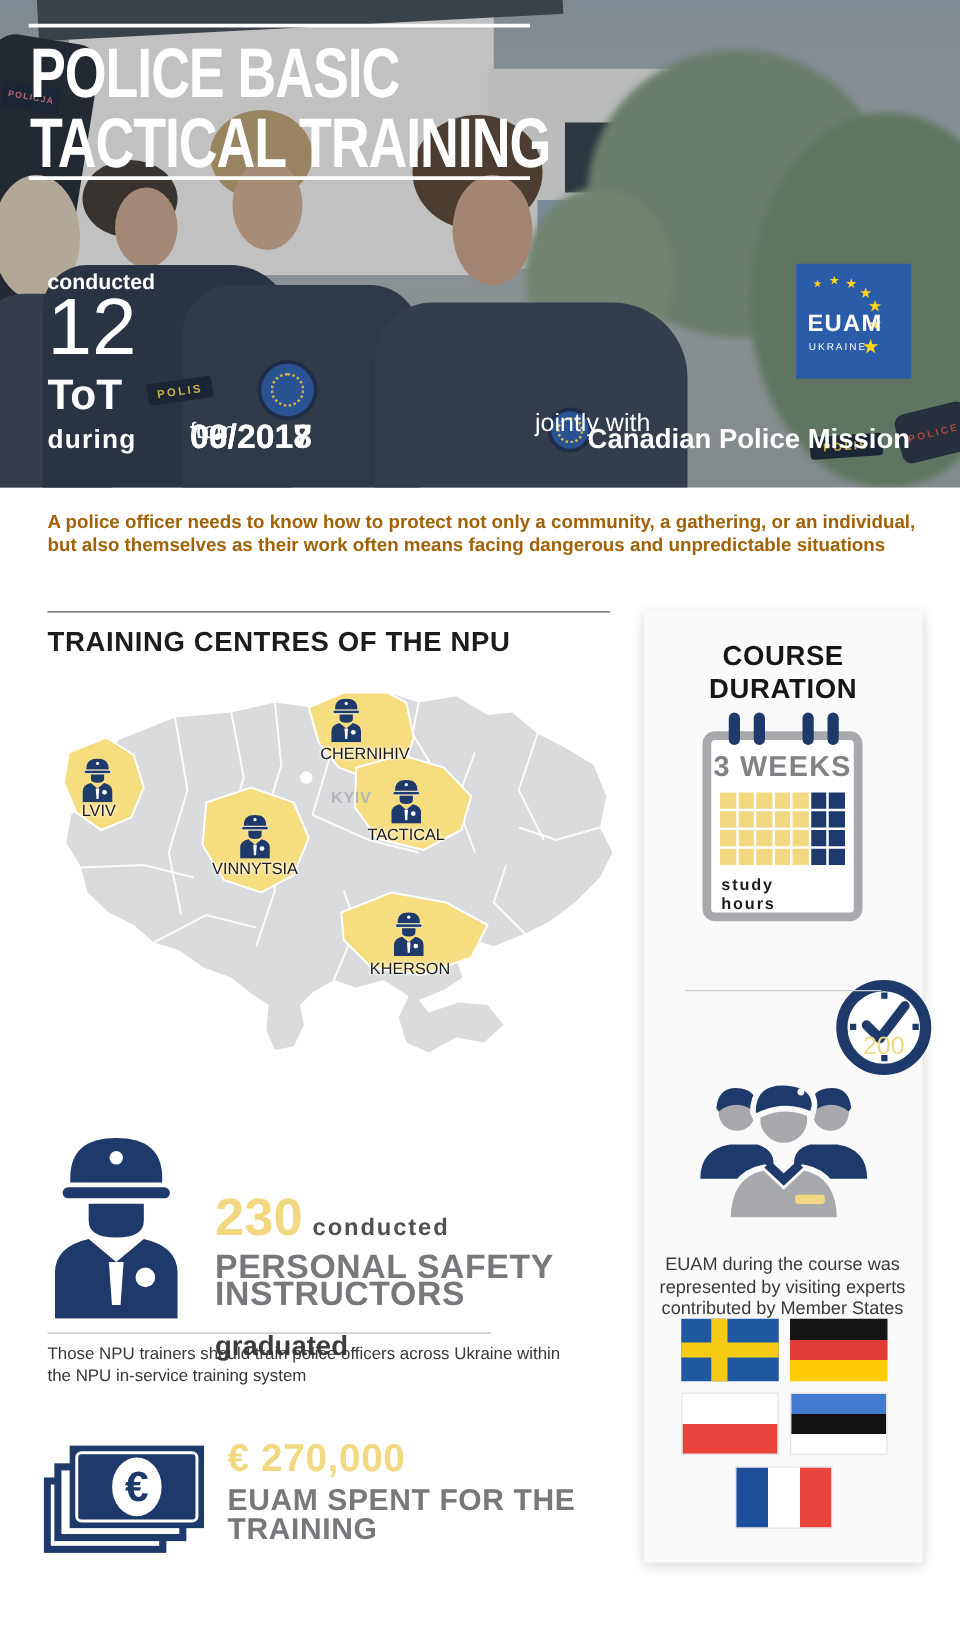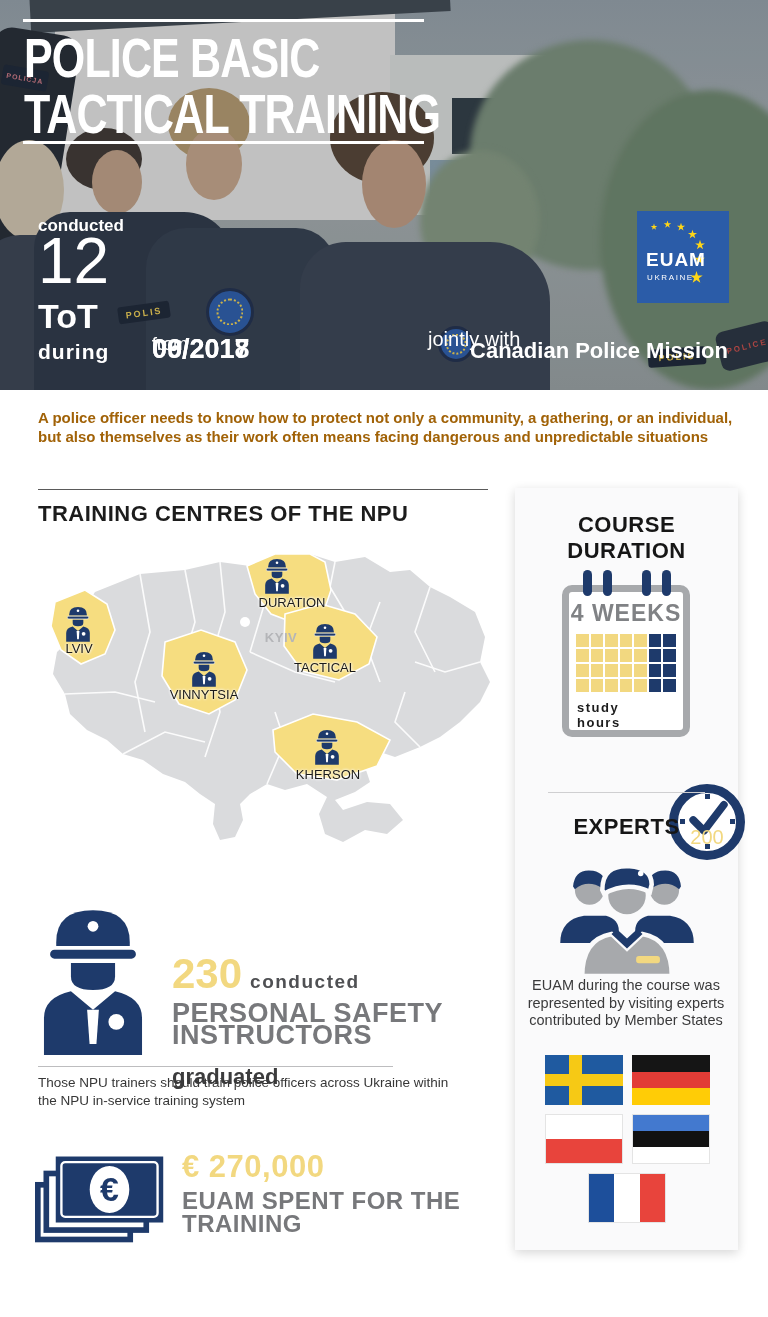--- a/index.html
+++ b/index.html
@@ -95,21 +95,21 @@
   .clock{position:absolute;left:100px;top:192px;width:76px;height:76px;border-radius:50%;
          border:9px solid #1e3a6b;background:#fff;box-sizing:border-box;}
   .clock svg{position:absolute;left:6px;top:4px;}
   .clock .hours{position:absolute;left:0;bottom:2px;width:100%;text-align:center;
                 font-size:20px;font-weight:normal;color:#f2d880;}
   .tick{position:absolute;width:5px;height:5px;background:#1e3a6b;}
   .tk1{left:27px;top:1px;} .tk2{left:52px;top:26px;} .tk3{left:27px;top:51px;} .tk4{left:2px;top:26px;}
   .card-div{position:absolute;left:33px;top:304px;width:157px;height:1px;background:#cfcfd1;}
   .ex{top:326px;}
   .experts-icon{position:absolute;left:27px;top:360px;}
-  .ex-text{position:absolute;left:11px;top:489px;width:200px;text-align:center;font-size:14.5px;
+  .ex-text{position:absolute;left:11px;top:516px;width:200px;text-align:center;font-size:14.5px;
            line-height:17.5px;color:#3a3a3b;}
   .flags{position:absolute;left:27px;top:567px;width:170px;display:flex;flex-wrap:wrap;gap:9px;justify-content:center;}
   .flag{width:78px;height:50px;position:relative;box-sizing:border-box;}
   .f-se{background:linear-gradient(#f6c915,#f6c915) 24px 0/13px 100% no-repeat,
         linear-gradient(#f6c915,#f6c915) 0 19px/100% 12px no-repeat,#1f5aa0;}
   .f-de{background:linear-gradient(180deg,#151515 33.4%,#e23c36 33.4% 66.7%,#ffcc06 66.7%);}
   .f-pl{background:linear-gradient(180deg,#fff 50%,#e8443c 50%);border:1px solid #e4e4e4;}
   .f-ee{background:linear-gradient(180deg,#4379cf 33.4%,#111 33.4% 66.7%,#fff 66.7%);border:1px solid #e4e4e4;}
   .f-fr{background:linear-gradient(90deg,#1d4f9b 33.4%,#fff 33.4% 66.7%,#e8443c 66.7%);border:1px solid #e4e4e4;}
   
@@ -246,21 +246,21 @@
         <path d="M250,72 L286,62 L320,72 L342,95 L334,122 L304,138 L267,129 L249,104 Z"></path>
         <path d="M238,188 L278,172 L322,180 L355,198 L342,224 L302,238 L262,232 L240,210 Z"></path>
       </g>
       <circle cx="210" cy="80" r="5" fill="#fff"></circle>
     </svg>
     <div class="kyiv-label">KYIV</div>
 
     <svg class="map-off" style="left:229px;top:15px">
         <use href="#officer"></use>
       </svg>
-    <div class="map-city" style="left:212px;top:53px;width:90px">DURATION</div>
+    <div class="map-city" style="left:212px;top:53px;width:90px">CHERNIHIV</div>
 
     <svg class="map-off" style="left:30px;top:63px">
         <use href="#officer"></use>
       </svg>
     <div class="map-city" style="left:14px;top:99px;width:60px">LVIV</div>
 
     <svg class="map-off" style="left:277px;top:80px">
         <use href="#officer"></use>
       </svg>
     <div class="map-city" style="left:245px;top:118px;width:90px">TACTICAL</div>
@@ -277,21 +277,21 @@
   </div>
 
   <div class="card">
     <div class="card-h cd">COURSE DURATION</div>
 
     <div class="cal">
       <div class="ring r1"></div>
       <div class="ring r2"></div>
       <div class="ring r3"></div>
       <div class="ring r4"></div>
-      <div class="weeks">4 WEEKS</div>
+      <div class="weeks">3 WEEKS</div>
       <div class="grid">
         <div class="cell"></div>
           <div class="cell"></div>
           <div class="cell"></div>
           <div class="cell"></div>
           <div class="cell"></div>
           <div class="cell n"></div>
           <div class="cell n"></div>
         <div class="cell"></div>
           <div class="cell"></div>
@@ -322,21 +322,20 @@
           <div class="tick tk3"></div>
           <div class="tick tk4"></div>
         <svg width="46" height="40" viewBox="0 0 60 52">
           <polyline points="12,30 26,44 52,10" fill="none" stroke="#1e3a6b" stroke-width="10" stroke-linecap="round" stroke-linejoin="round"></polyline>
         </svg>
         <div class="hours">200</div>
       </div>
     </div>
 
     <div class="card-div"></div>
-    <div class="card-h ex">EXPERTS</div>
 
     <svg class="experts-icon" width="170" height="128" viewBox="0 0 170 140">
       <g>
         <circle cx="44" cy="46" r="16" fill="#a7a9ac"></circle>
         <path d="M26 42 Q28 22 48 25 Q62 28 60 40 L58 44 Q42 34 28 45 Z" fill="#1e3a6b"></path>
         <path d="M12 104 Q12 78 38 74 L62 74 Q76 78 76 90 L76 104 Z" fill="#1e3a6b"></path>
         <circle cx="126" cy="46" r="16" fill="#a7a9ac"></circle>
         <path d="M144 42 Q142 22 122 25 Q108 28 110 40 L112 44 Q128 34 142 45 Z" fill="#1e3a6b"></path>
         <path d="M158 104 Q158 78 132 74 L108 74 Q94 78 94 90 L94 104 Z" fill="#1e3a6b"></path>
       </g>

